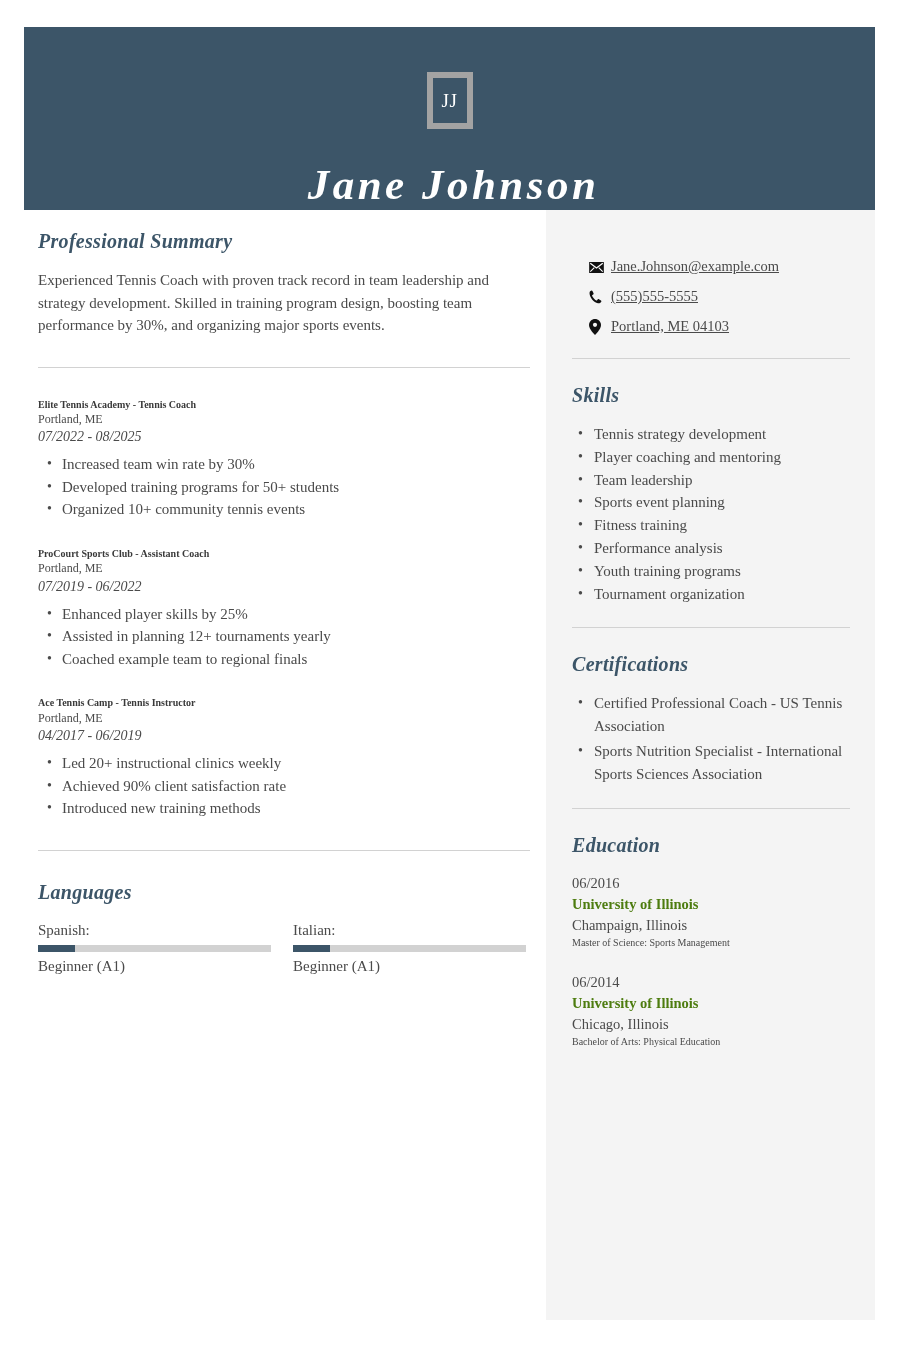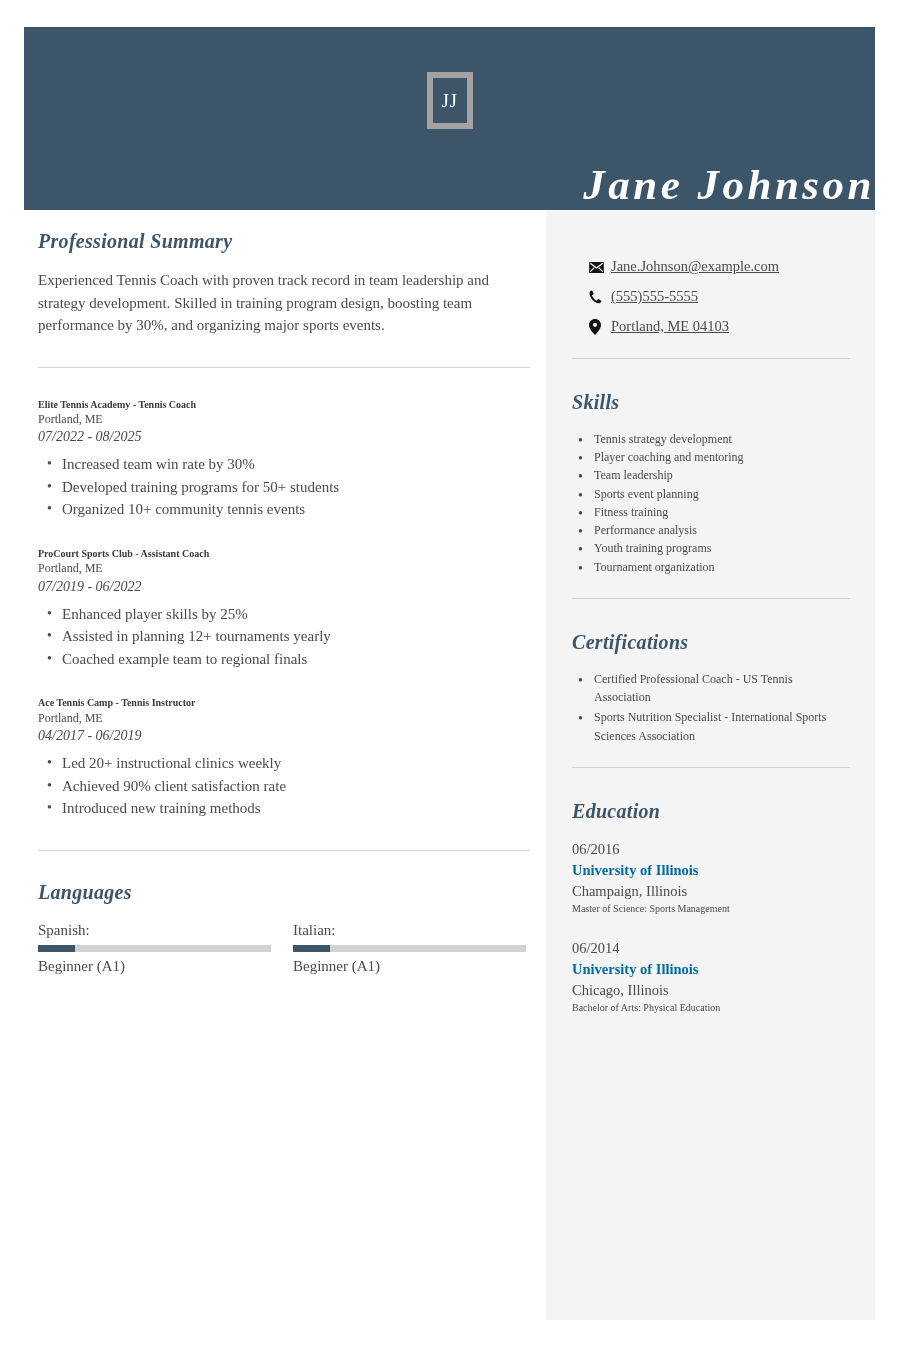--- a/index.html
+++ b/index.html
@@ -52,21 +52,21 @@
     font-family: "Liberation Serif", "DejaVu Serif", serif;
     font-size: 19px;
     letter-spacing: 0.5px;
     line-height: 1;
   }
   .full-name {
     position: absolute;
     left: 8px;
     right: 0;
     top: 136px;
-    text-align: right;
+    text-align: center;
     color: #ffffff;
     font-family: "Liberation Serif", "DejaVu Serif", serif;
     font-style: italic;
     font-weight: bold;
     font-size: 43px;
     letter-spacing: 3.5px;
     line-height: 1;
   }
 
   
@@ -109,50 +109,50 @@
     margin: 22px 0 0 0;
     width: 278px;
   }
 
   .side-heading {
     font-family: "Liberation Serif", "DejaVu Serif", serif;
     font-style: italic;
     font-weight: bold;
     font-size: 20px;
     color: #3c5568;
-    margin: 32px 0 16px 0;
+    margin: 25px 0 16px 0;
     letter-spacing: 0.3px;
   }
 
   ul.side-bullets {
     margin: 0;
     padding: 0 0 0 20px;
     list-style: none;
   }
   ul.side-bullets li {
     position: relative;
-    font-size: 12px;
+    font-size: 15px;
     line-height: 1.52;
     color: #4a4a4a;
     margin-bottom: 0px;
     padding-left: 2px;
   }
   ul.side-bullets li::before {
     content: "\2022";
     position: absolute;
     left: -14px;
     top: 0;
     color: #4a4a4a;
     font-size: 14px;
   }
   ul.cert-bullets li { margin-bottom: 2px; }
 
   .edu-entry { margin-bottom: 22px; }
   .edu-date { font-size: 14.5px; line-height: 1.45; color: #4a4a4a; }
-  .edu-school { font-size: 14.5px; line-height: 1.45; font-weight: bold; color: #0369a1; }
+  .edu-school { font-size: 14.5px; line-height: 1.45; font-weight: bold; color: #4d7c0f; }
   .edu-place { font-size: 14.5px; line-height: 1.45; color: #4a4a4a; }
   .edu-degree { font-size: 10px; line-height: 1.45; color: #4a4a4a; }
 
   
   .main {
     position: absolute;
     left: 38px;
     top: 230px;
     width: 494px;
   }

